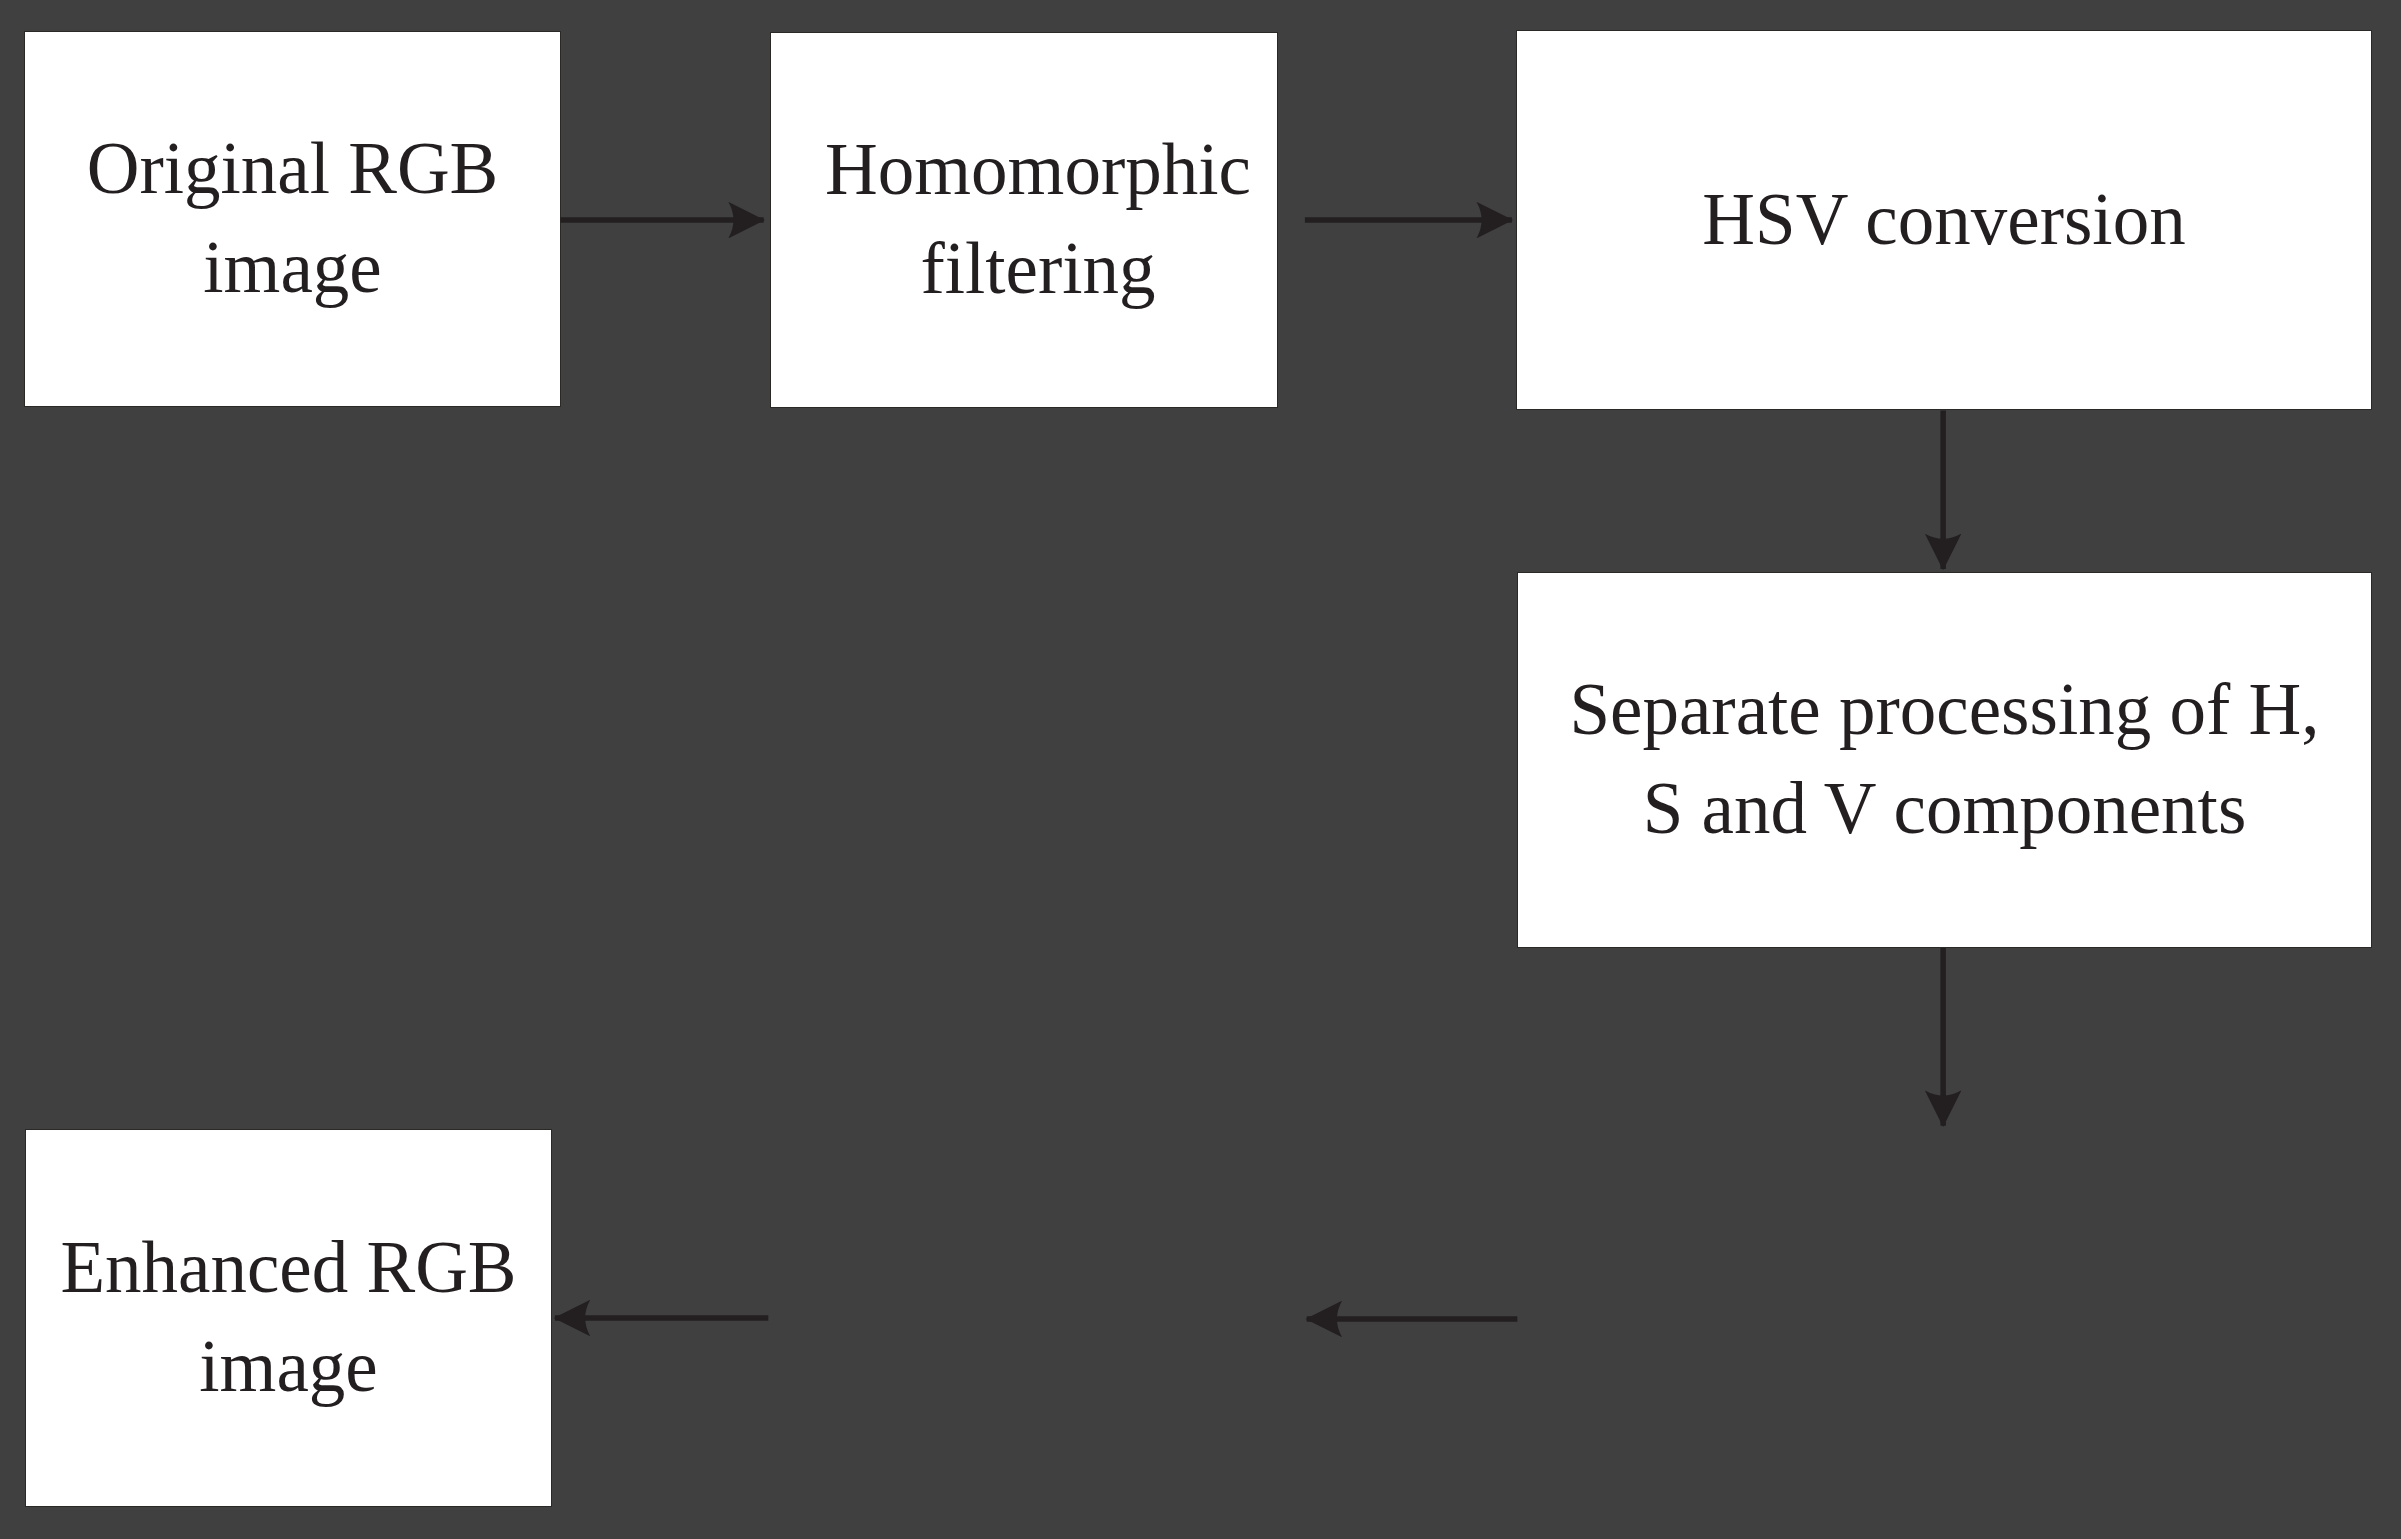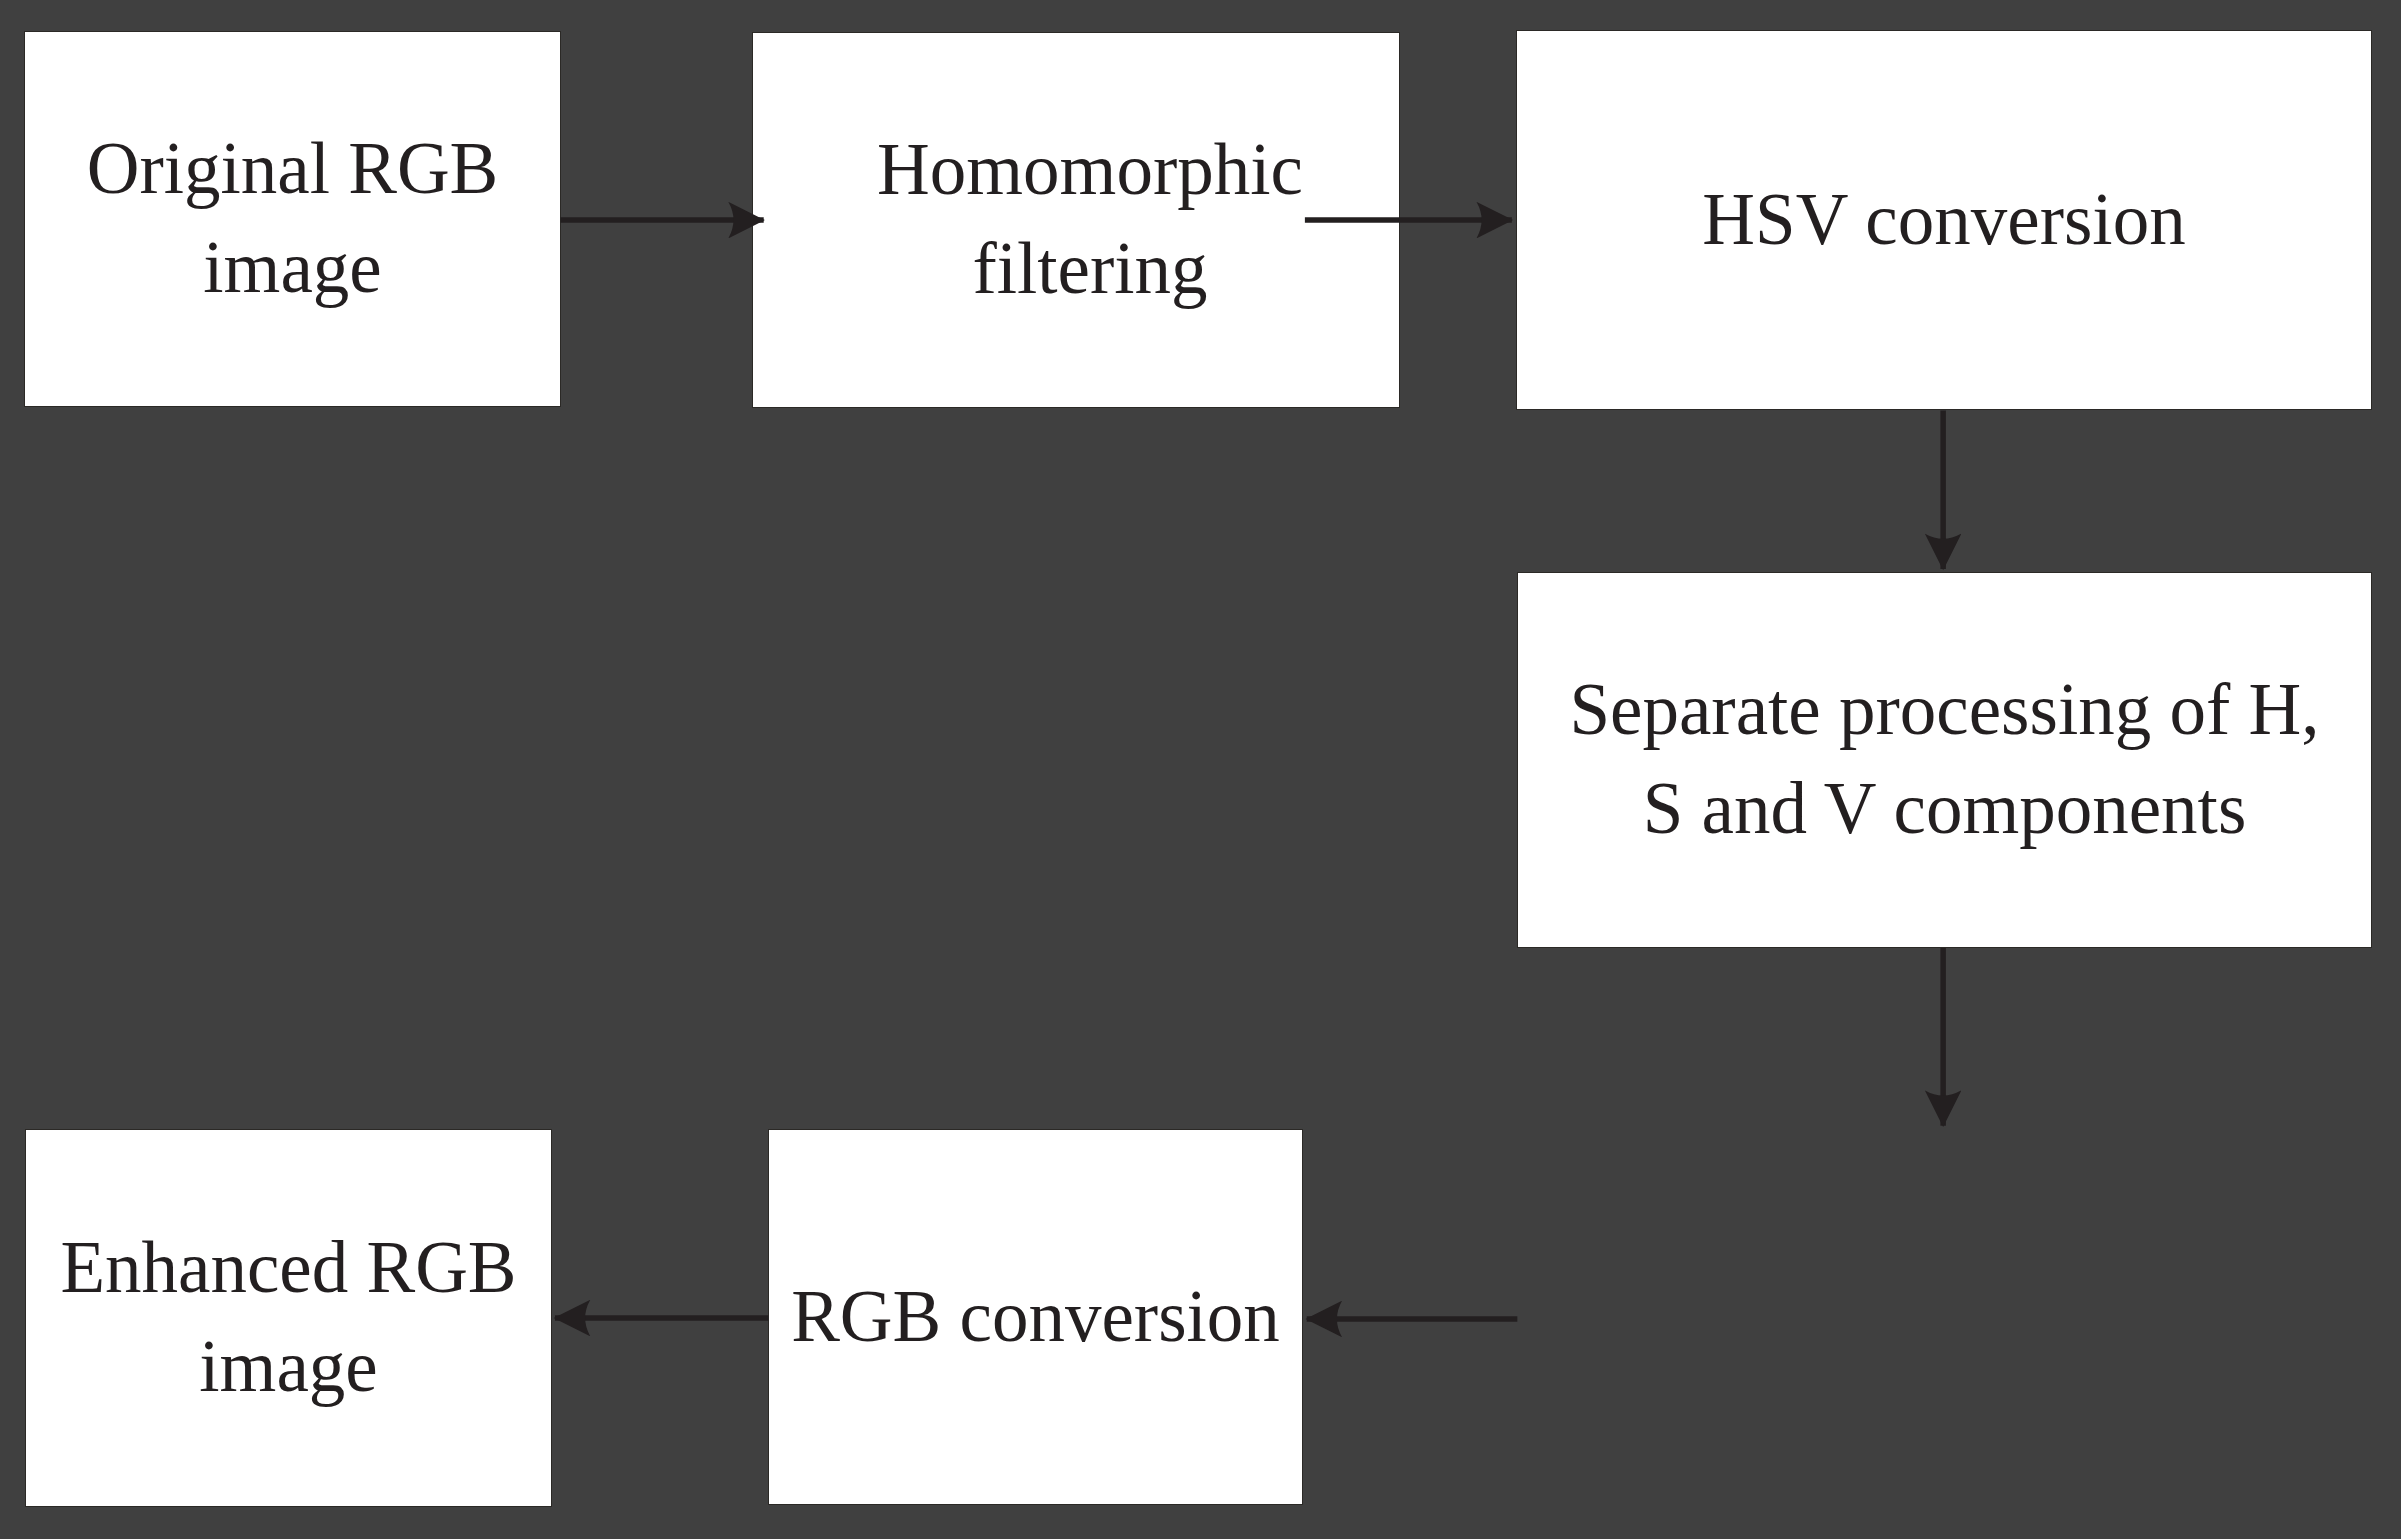--- a/index.html
+++ b/index.html
@@ -27,21 +27,21 @@
     text-align: center;
     font-size: 73px;
     line-height: 1.35;
   }
   .node .label {
     white-space: pre-line;
     padding: 0 9.2px;
   }
   
   #n-original      { left: 24px;   top: 31px;   width: 537px; height: 376px; }
-  #n-homomorphic   { left: 752px;  top: 32px;   width: 648px; height: 376px; padding-left: 28px; }
+  #n-homomorphic   { left: 770px;  top: 32px;   width: 508px; height: 376px; padding-left: 28px; }
   #n-hsv           { left: 1516px; top: 30px;   width: 856px; height: 380px; justify-content: center; }
   #n-separate      { left: 1517px; top: 572px;  width: 855px; height: 376px; }
   #n-improved      { left: 1518px; top: 1129px; width: 855px; height: 376px; }
   #n-rgbconv       { left: 768px;  top: 1129px; width: 535px; height: 376px; }
   #n-enhanced      { left: 25px;   top: 1129px; width: 527px; height: 378px; }
   svg.arrows {
     position: absolute;
     left: 0; top: 0;
     width: 2401px;
     height: 1540px;
@@ -70,23 +70,20 @@
   <div class="node" id="n-hsv">
     <span class="label">HSV conversion</span>
   </div>
 
   <div class="node" id="n-separate">
     <span class="label">Separate processing of H,
 S and V components</span>
   </div>
 
 
-  <div class="node" id="n-rgbconv">
-    <span class="label">RGB conversion</span>
-  </div>
 
   <div class="node" id="n-enhanced">
     <span class="label">Enhanced RGB
 image</span>
   </div>
 
   <svg class="arrows" viewBox="0 0 2622 1681" xmlns="http://www.w3.org/2000/svg">
     <defs>
       <marker id="head" viewBox="0 0 12 12" refX="11.6" refY="6" markerWidth="42" markerHeight="40" orient="auto" markerUnits="userSpaceOnUse">
         <path d="M0,0 L12,6 L0,12 Q3.4,6 0,0 Z" fill="#231f20"></path>

